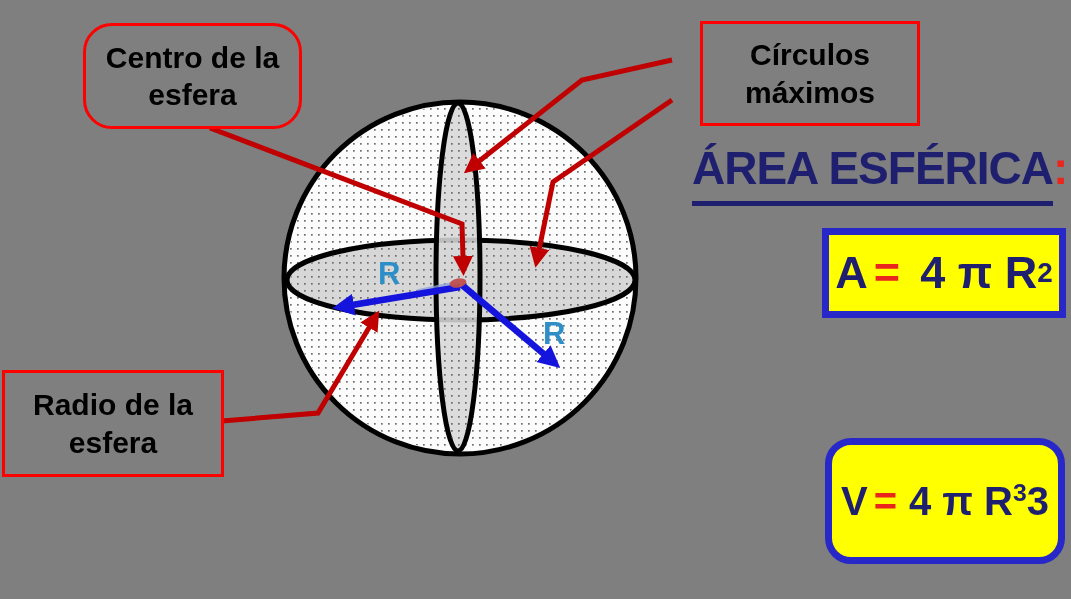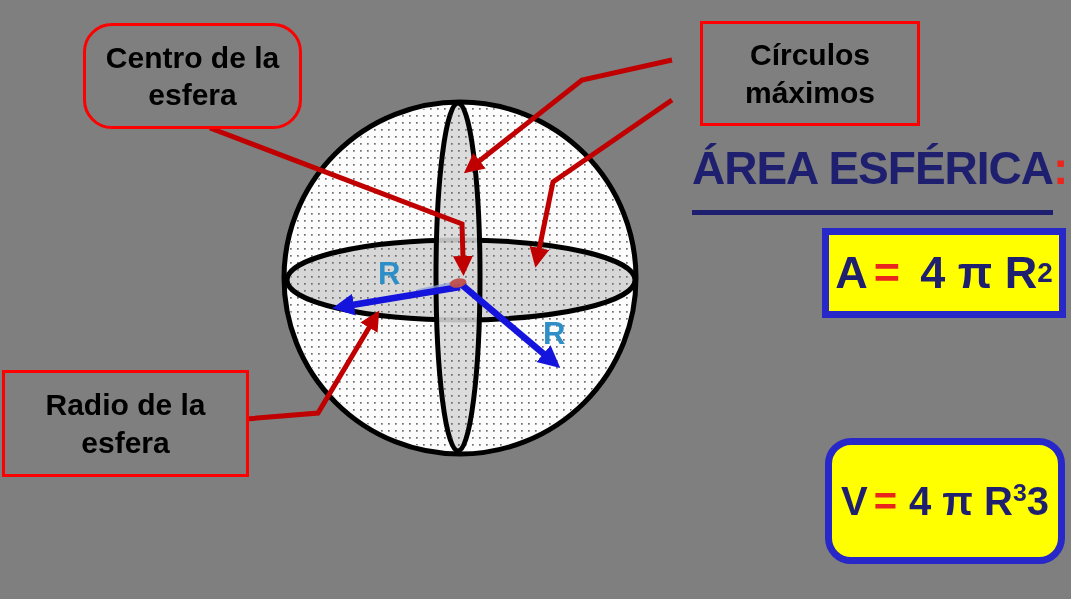--- a/index.html
+++ b/index.html
@@ -14,35 +14,35 @@
     position:absolute;z-index:3;
     border:3px solid var(--box-border-red,#FF0000);
     background:var(--background,#7F7F7F);
     color:var(--label-text,#000);
     font-weight:bold;font-size:30px;line-height:1.25;
     display:flex;align-items:center;justify-content:center;text-align:center;
     box-sizing:border-box;padding:2px 6px;
   }
   #centro-box{left:83px;top:23px;width:219px;height:106px;border-radius:29px;}
   #circulos-box{left:672px;top:21px;width:220px;height:105px;margin-left:28px;}
-  #radio-box{left:2px;top:370px;width:247px;height:107px;}
+  #radio-box{left:2px;top:370px;width:222px;height:107px;}
 
   .r-label{
     position:absolute;z-index:4;font-weight:bold;font-size:31px;
     color:var(--radius-label-blue,#2E8FC8);
   }
   #r-left{left:378px;top:256px;}
   #r-right{left:543px;top:316px;}
 
   .section-title{
     position:absolute;z-index:3;font-weight:bold;font-size:46px;letter-spacing:-1px;
     color:var(--navy,#1F1F70);white-space:nowrap;
   }
   .section-title .title-word{
-    border-bottom:5px solid var(--navy,#1F1F70);padding-bottom:16px;
+    border-bottom:5px solid var(--navy,#1F1F70);padding-bottom:7px;
   }
   .section-title .title-colon{color:var(--accent-red,#E9251D);}
   #area-title{left:692px;top:141px;}
   #volumen-title{left:700px;top:377px;}
 
   .formula-box{
     position:absolute;z-index:3;box-sizing:border-box;
     background:var(--formula-box-fill,#FFFF00);
     border:7px solid var(--formula-box-border,#2828C8);
     display:flex;align-items:center;justify-content:center;

